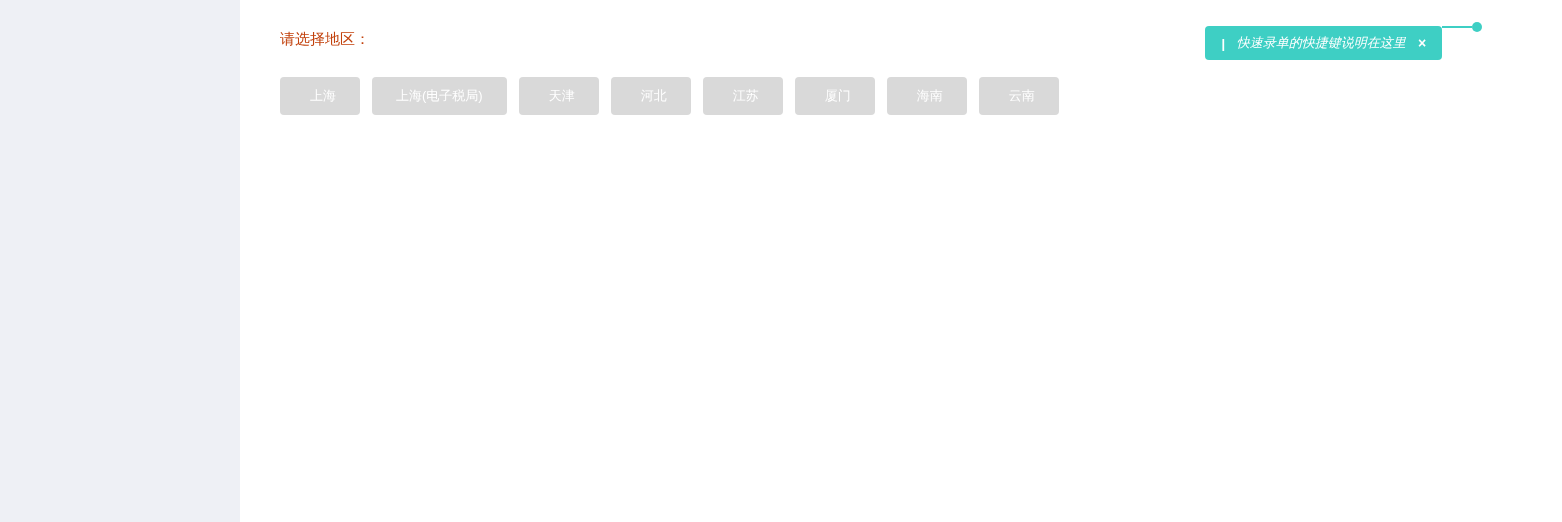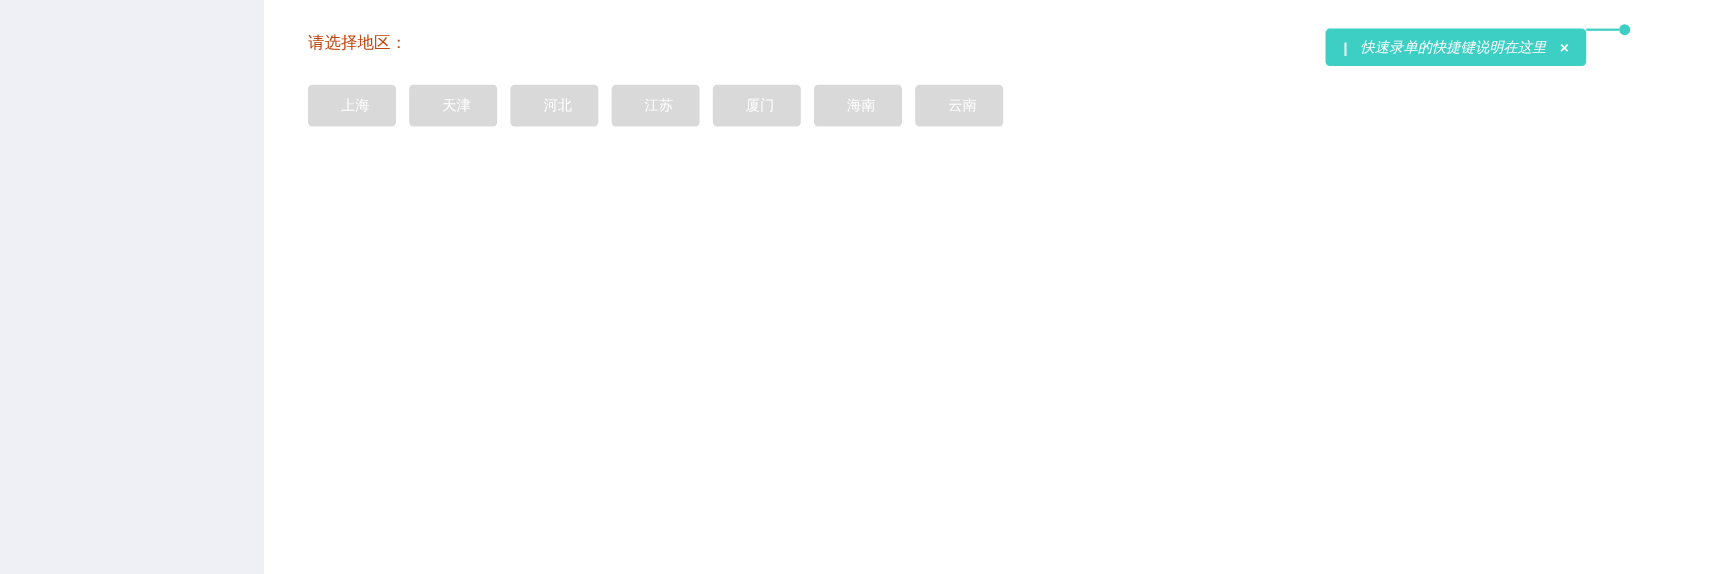--- a/index.html
+++ b/index.html
@@ -119,20 +119,21 @@
   </style>
 </head>
 <body>
 
 <div class="sidebar"></div>
 
 <div class="main-content">
   <div class="page-title">请选择地区：</div>
   <div class="region-buttons">
   <button class="region-btn">上海</button>
+      <button class="region-btn">上海(电子税局)</button>
       <button class="region-btn">天津</button>
       <button class="region-btn">河北</button>
       <button class="region-btn">江苏</button>
       <button class="region-btn">厦门</button>
       <button class="region-btn">海南</button>
       <button class="region-btn">云南</button>
     </div>
 </div>
 
 <div class="tooltip-banner">

